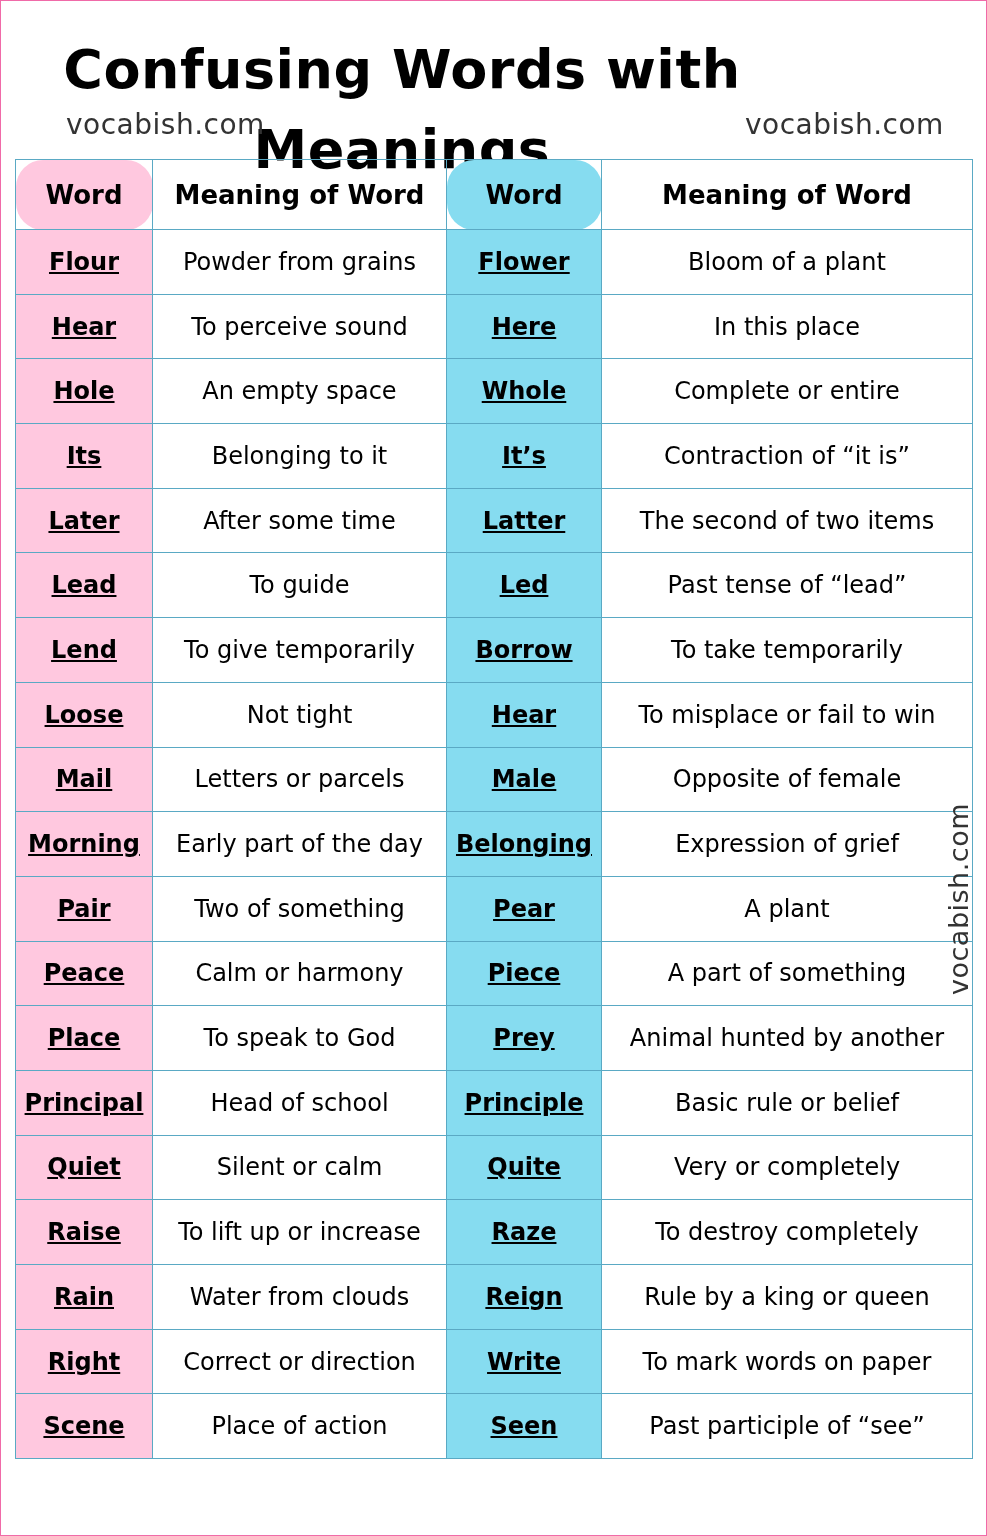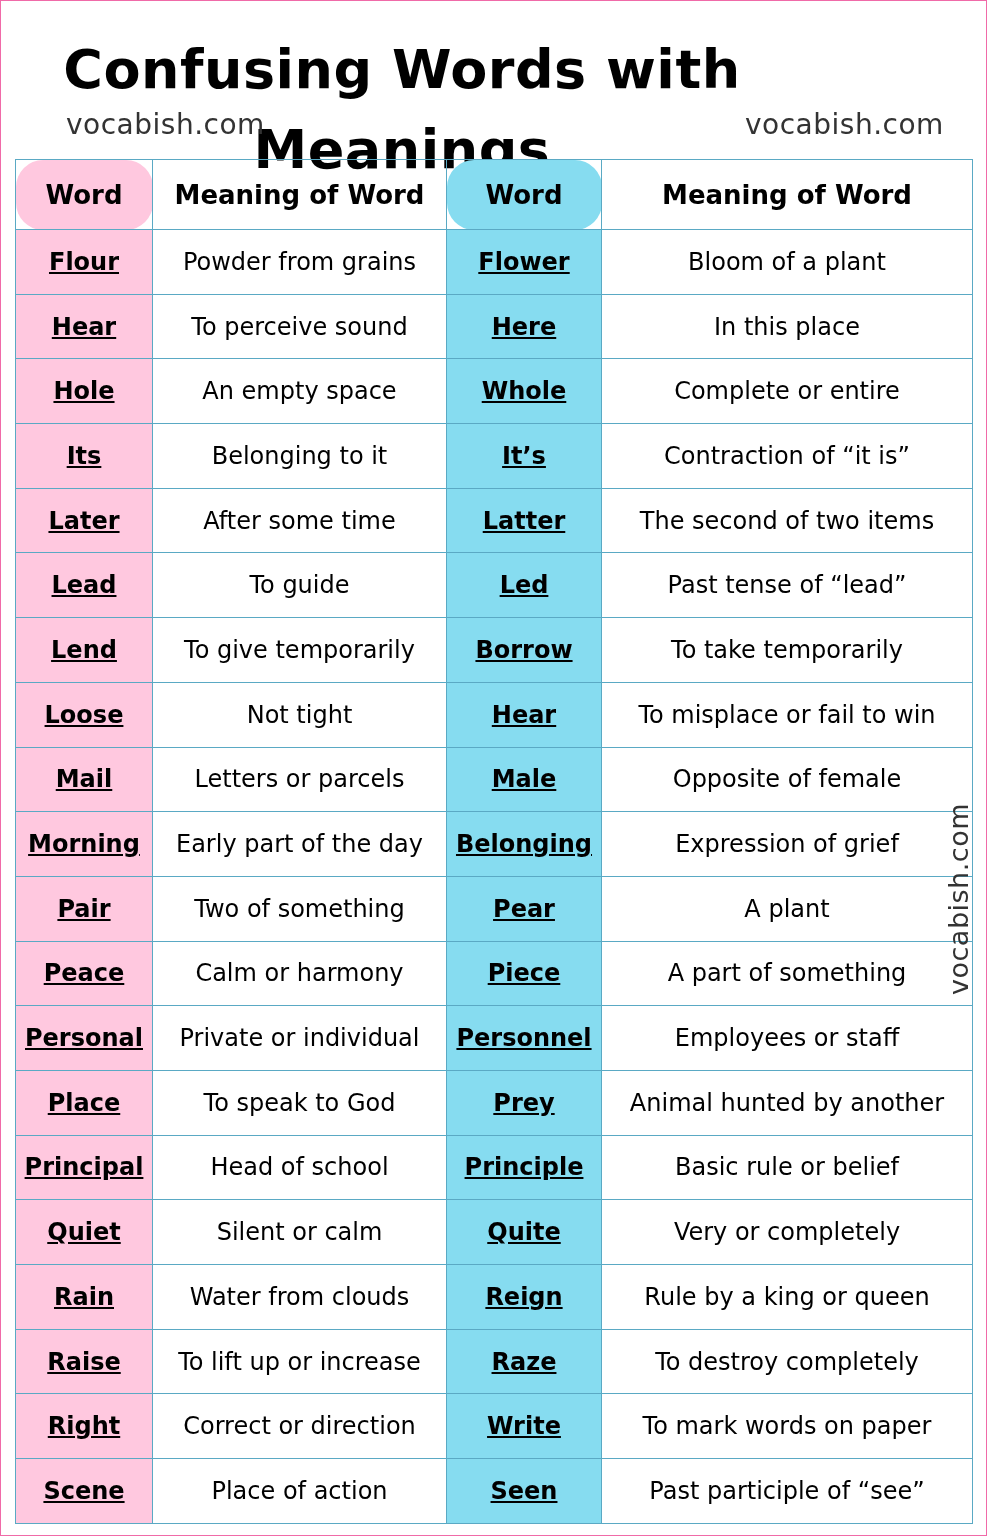--- a/index.html
+++ b/index.html
@@ -116,54 +116,48 @@
         <td class="c-blue word">Pear</td>
         <td>A plant</td>
       </tr>
       <tr>
         <td class="c-pink word">Peace</td>
         <td>Calm or harmony</td>
         <td class="c-blue word">Piece</td>
         <td>A part of something</td>
       </tr>
       <tr>
-        <td class="c-pink word">Personal</td>
-        <td>Private or individual</td>
-        <td class="c-blue word">Personnel</td>
-        <td>Employees or staff</td>
-      </tr>
-      <tr>
         <td class="c-pink word">Place</td>
         <td>To speak to God</td>
         <td class="c-blue word">Prey</td>
         <td>Animal hunted by another</td>
       </tr>
       <tr>
         <td class="c-pink word">Principal</td>
         <td>Head of school</td>
         <td class="c-blue word">Principle</td>
         <td>Basic rule or belief</td>
       </tr>
       <tr>
         <td class="c-pink word">Quiet</td>
         <td>Silent or calm</td>
         <td class="c-blue word">Quite</td>
         <td>Very or completely</td>
       </tr>
       <tr>
+        <td class="c-pink word">Raise</td>
+        <td>To lift up or increase</td>
+        <td class="c-blue word">Raze</td>
+        <td>To destroy completely</td>
+      </tr>
+      <tr>
         <td class="c-pink word">Rain</td>
         <td>Water from clouds</td>
         <td class="c-blue word">Reign</td>
         <td>Rule by a king or queen</td>
-      </tr>
-      <tr>
-        <td class="c-pink word">Raise</td>
-        <td>To lift up or increase</td>
-        <td class="c-blue word">Raze</td>
-        <td>To destroy completely</td>
       </tr>
       <tr>
         <td class="c-pink word">Right</td>
         <td>Correct or direction</td>
         <td class="c-blue word">Write</td>
         <td>To mark words on paper</td>
       </tr>
       <tr>
         <td class="c-pink word">Scene</td>
         <td>Place of action</td>

